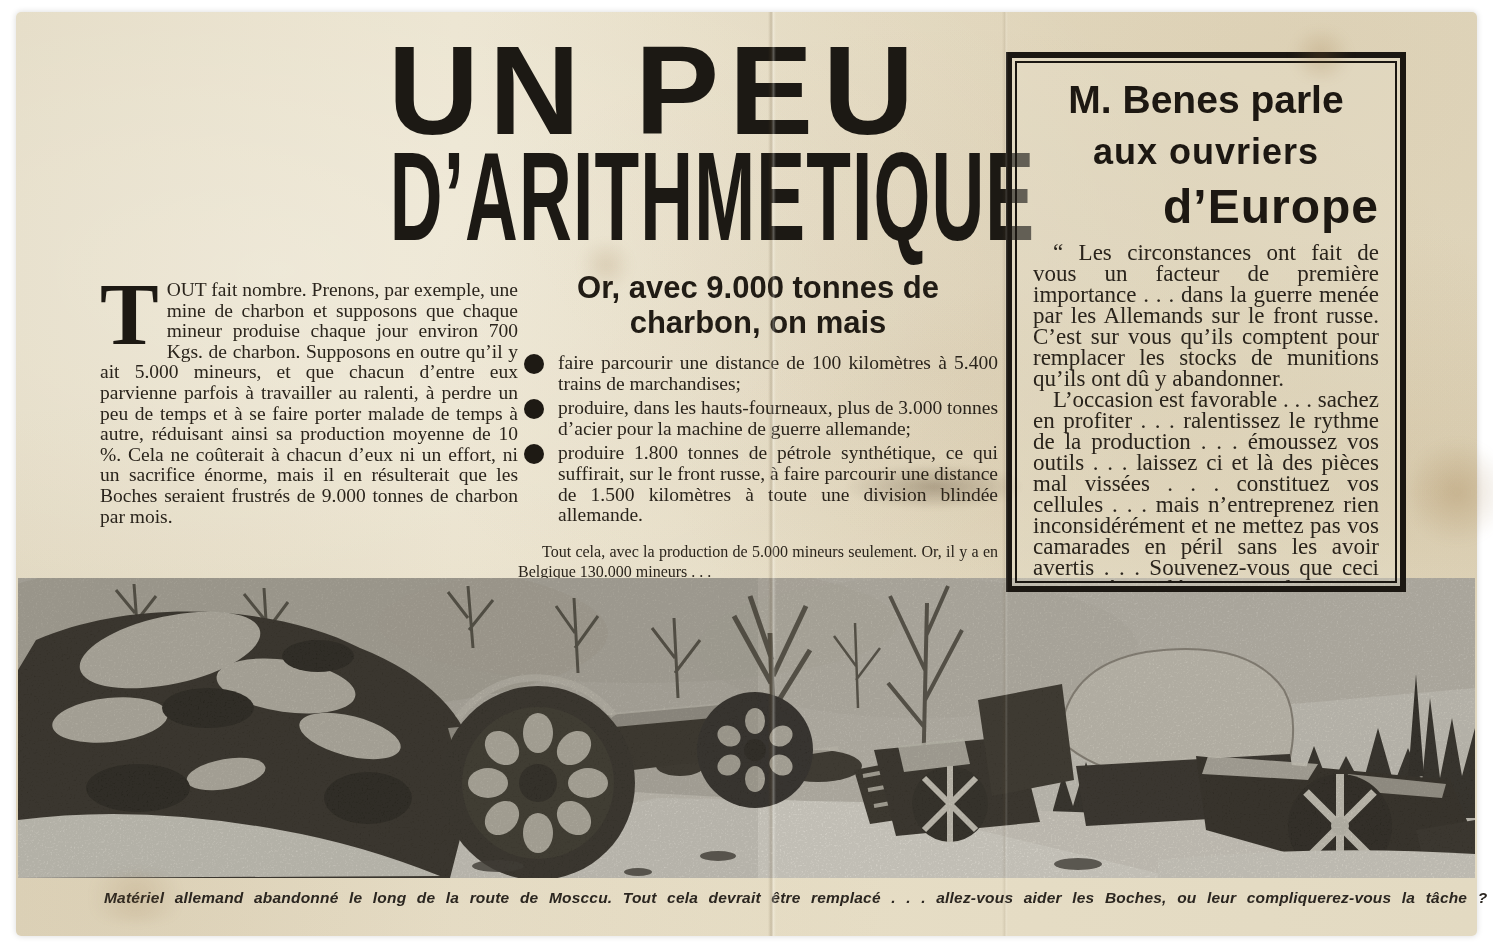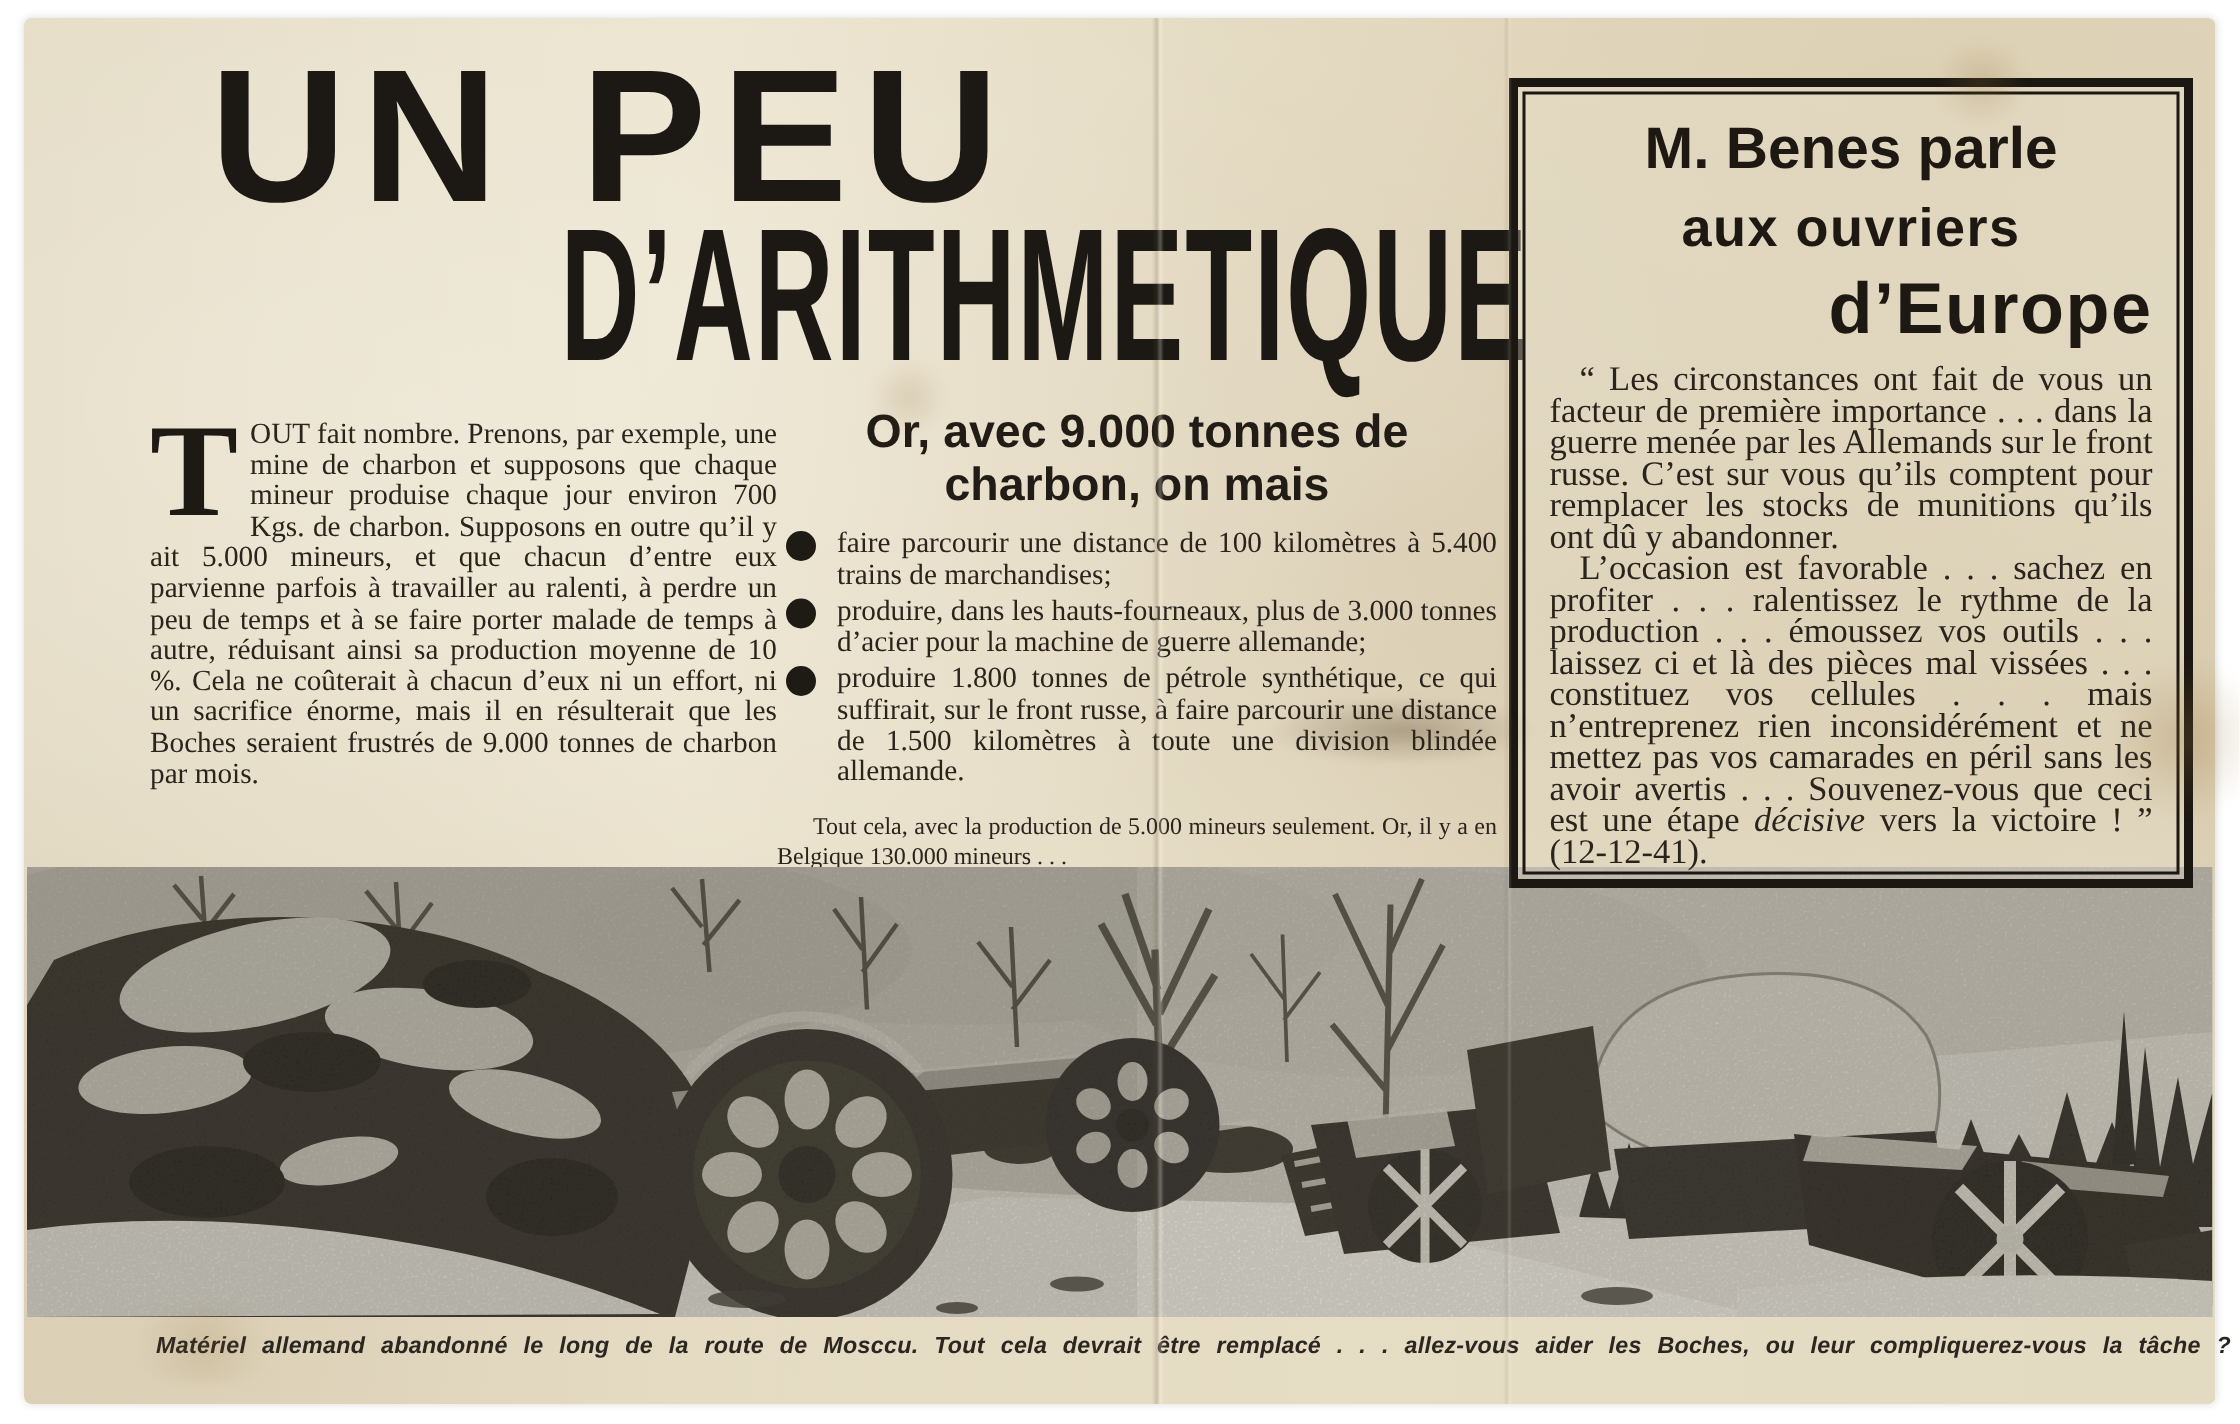--- a/index.html
+++ b/index.html
@@ -21,21 +21,21 @@
   .crease.main{left:752px;width:8px;
     background:linear-gradient(90deg,transparent,rgba(90,70,40,0.20) 40%,rgba(255,255,248,0.28) 68%,transparent);}
   .crease.faint{left:986px;width:6px;
     background:linear-gradient(90deg,transparent,rgba(90,70,40,0.10) 45%,rgba(255,255,248,0.14) 70%,transparent);}
   .smudge{position:absolute;left:828px;top:452px;width:180px;height:46px;z-index:6;
     background:radial-gradient(ellipse at 50% 50%, rgba(60,42,20,0.30), transparent 70%);
     filter:blur(2px);pointer-events:none;}
   .stain{position:absolute;border-radius:50%;pointer-events:none;z-index:6;filter:blur(4px);}
 
   
-  .headline{position:absolute;left:124px;top:26px;width:1000px;text-align:left;
+  .headline{position:absolute;left:140px;top:26px;width:1000px;text-align:center;
     font-family:"Liberation Sans",sans-serif;font-weight:bold;color:#1c1914;line-height:106px;}
   .headline .l1{font-size:126px;letter-spacing:10px;display:block;}
   .headline .l2{font-size:126px;display:inline-block;transform:scaleX(0.58);transform-origin:50% 50%;
     white-space:nowrap;letter-spacing:2px;}
 
   
   .col-left{position:absolute;left:84px;top:268px;width:418px;
     font-size:19.5px;line-height:20.6px;text-align:justify;color:#2a241c;}
   .dropcap{float:left;font-family:"Liberation Serif",serif;font-weight:bold;
     font-size:88px;line-height:62px;padding:4px 8px 0 0;color:#1d1913;}
@@ -46,21 +46,21 @@
     line-height:35px;text-align:center;color:#211c15;margin-bottom:13px;}
   .bullets{list-style:none;margin:0;padding:0;}
   .bullets li{position:relative;padding-left:40px;font-size:19.5px;line-height:20.6px;
     text-align:justify;margin-bottom:4px;}
   .dot{position:absolute;left:6px;top:1px;width:20px;height:20px;border-radius:50%;
     background:#1e1a14;}
   .mid-closing{font-size:16px;line-height:20.6px;text-align:justify;text-indent:24px;
     margin:16px 0 0 0;}
 
   
-  .benes{position:absolute;left:990px;top:40px;width:456px;height:540px;
+  .benes{position:absolute;left:990px;top:40px;width:400px;height:540px;
     border:6px solid #1b1712;box-sizing:border-box;z-index:4;background:rgba(233,225,205,0.35);}
   .benes-inner{position:absolute;left:3px;top:3px;right:3px;bottom:3px;
     border:2px solid #1b1712;padding:10px 16px 8px 16px;box-sizing:border-box;overflow:hidden;}
   .benes-head{font-family:"Liberation Sans",sans-serif;font-weight:bold;text-align:center;
     color:#1d1812;margin:2px 0 8px 0;}
   .benes-head .h1{display:block;font-size:39px;line-height:49px;}
   .benes-head .h2{display:block;font-size:36px;line-height:55px;letter-spacing:1px;}
   .benes-head .h3{display:block;font-size:48px;line-height:55px;letter-spacing:1px;text-align:right;}
   .benes p{font-size:23px;line-height:21px;text-align:justify;margin:0;color:#2a241c;
     text-indent:20px;}

